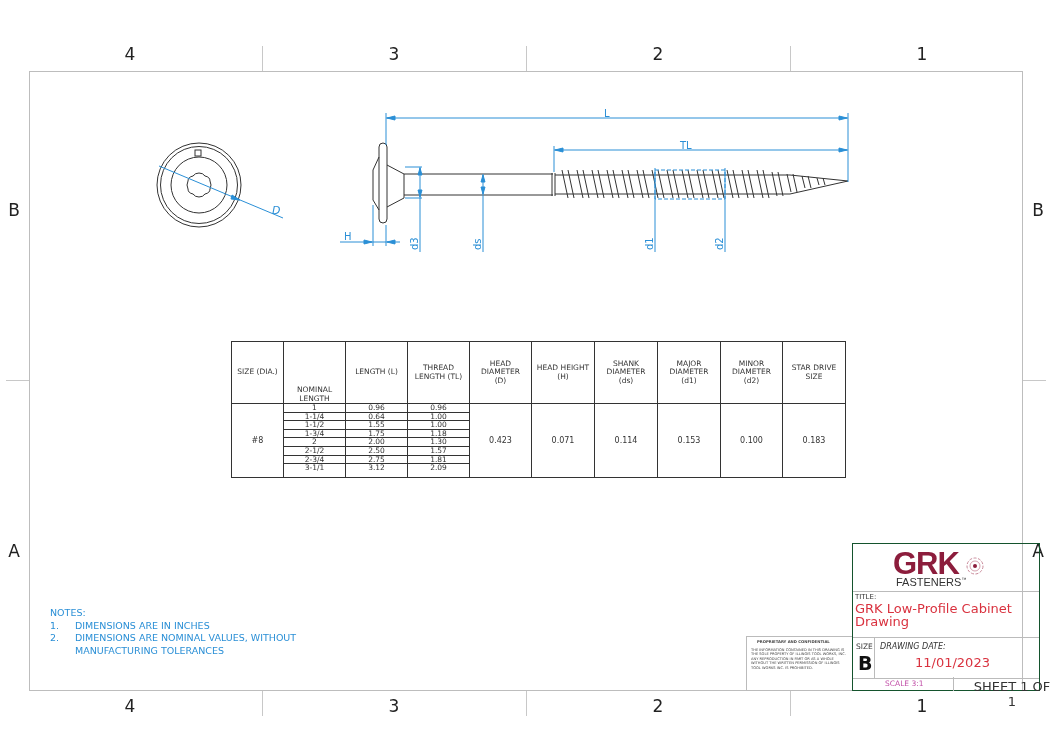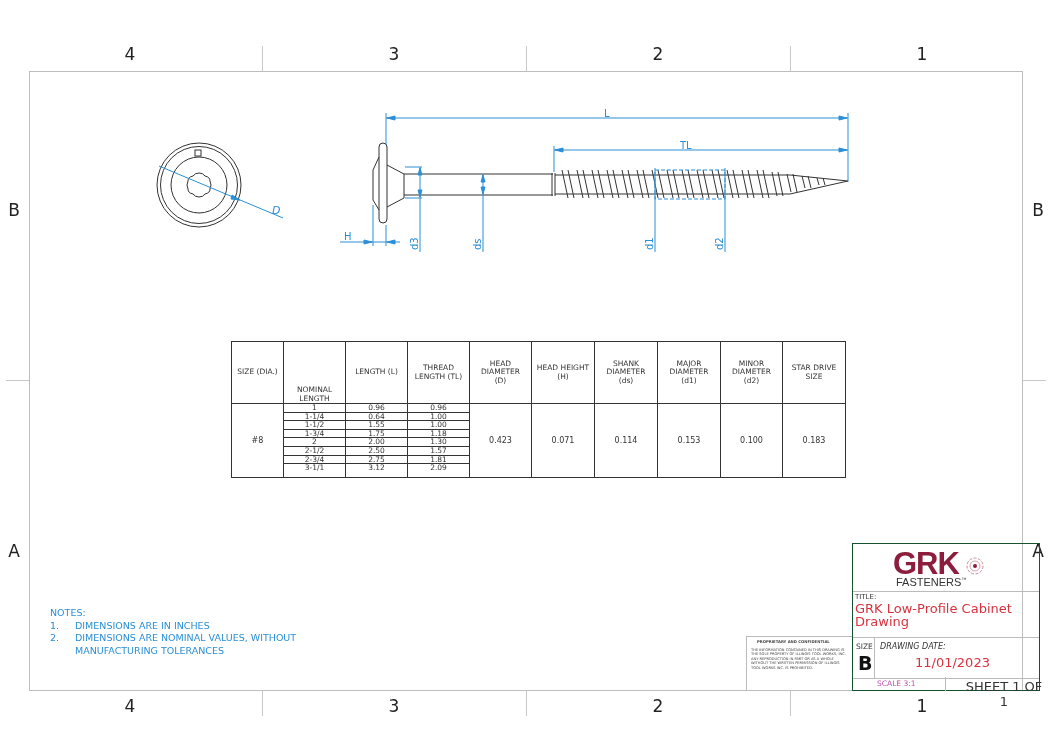--- a/index.html
+++ b/index.html
@@ -28,21 +28,21 @@
   .tb .grk { position:absolute; left:40px; top:2px; font-size:31px; font-weight:bold; color:#8c1d3c; letter-spacing:-1px; font-family:"Liberation Sans", sans-serif; }
   .tb .fast { position:absolute; left:43px; top:32px; font-size:11px; color:#333; font-family:"Liberation Sans", sans-serif; }
   .tb .title-lbl { position:absolute; left:2px; top:49px; font-size:7px; color:#333; }
   .tb .title-val { position:absolute; left:2px; top:58px; width:168px; font-size:13px; line-height:13px; color:#d9323f; }
   .tb .row2 { position:absolute; left:0; top:93px; width:100%; height:40px; border-top:1px solid #bbb; border-bottom:1px solid #bbb;text-align:center; }
   .tb .size-lbl { position:absolute; left:3px; top:4px; font-size:7.5px; color:#333; }
   .tb .size-val { position:absolute; left:5px; top:14px; font-size:19px; font-weight:bold; color:#111; }
   .tb .vdiv { position:absolute; left:21px; top:0; width:1px; height:100%; background:#bbb; }
   .tb .date-lbl { position:absolute; left:27px; top:4px; font-size:8px; color:#333;font-style:italic; }
   .tb .date-val { position:absolute; left:54px; top:17px; font-size:13px; color:#d9323f;margin-left:8px; }
-  .tb .row3 { position:absolute; left:4px; top:133px; width:100%; height:14px; }
+  .tb .row3 { position:absolute; left:12px; top:133px; width:100%; height:14px; }
   .tb .scale { position:absolute; left:20px; top:2px; font-size:7.5px; color:#c24fa8; }
   .tb .vdiv2 { position:absolute; left:88px; top:0; width:1px; height:100%; background:#bbb; }
   .tb .sheet { position:absolute; left:108px; top:2px; font-size:13px; color:#333;text-align:center; }
   svg text { font-family:"DejaVu Sans", sans-serif; }
 </style>
 </head>
 <body>
 
 <div class="zone-label" style="left:130px;top:54px;">4</div>
 <div class="zone-label" style="left:394px;top:54px;">3</div>

